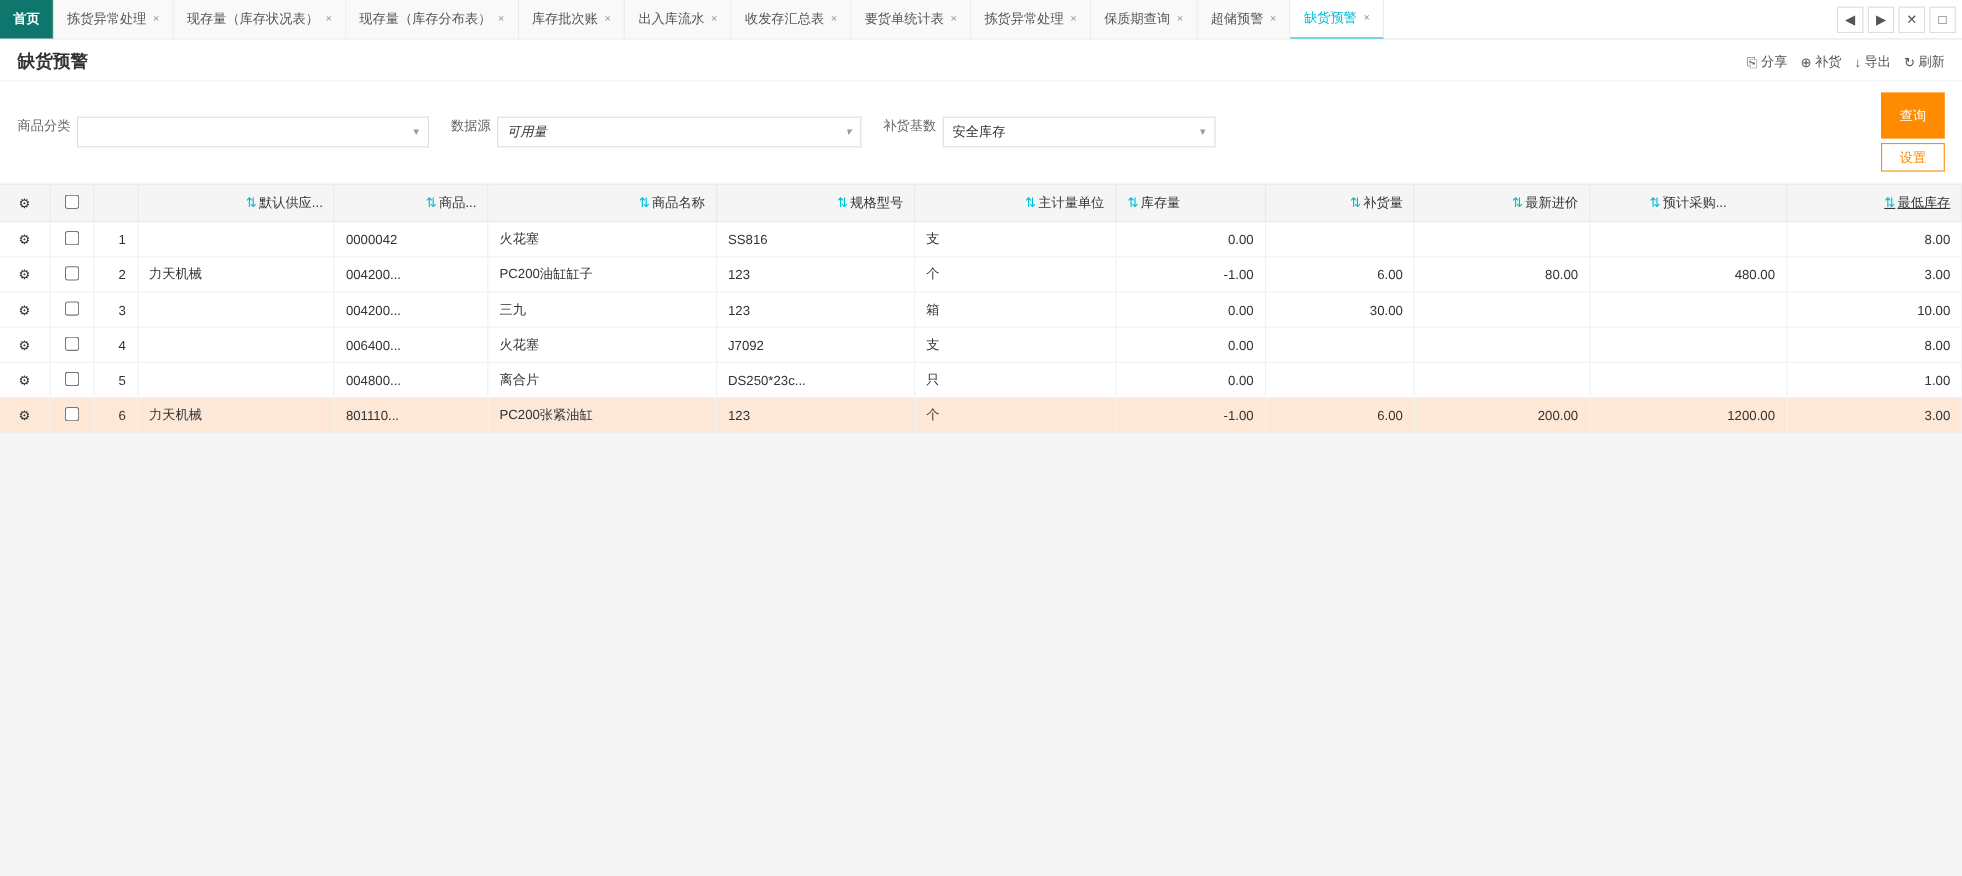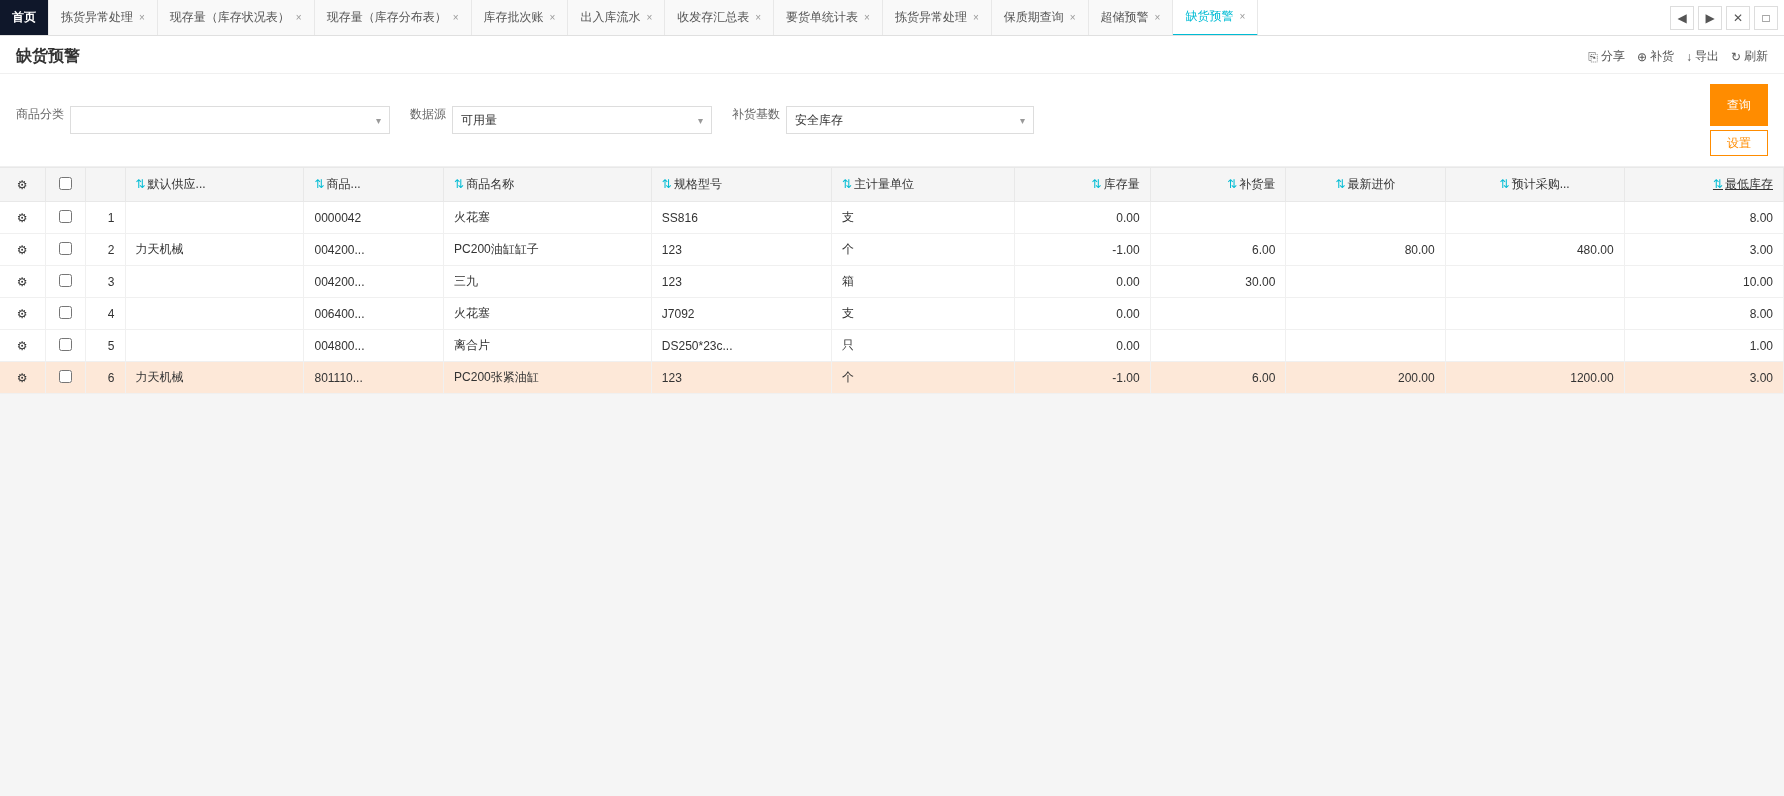--- a/index.html
+++ b/index.html
@@ -26,21 +26,21 @@
       border-right: 1px solid #e8e8e8;
       background: #f9f9f9;
       position: relative;
     }
     .tab-item.active {
       background: #fff;
       color: #00bcd4;
       border-bottom: 2px solid #00bcd4;
     }
     .tab-item.home {
-      background: #0f172a;
+      background: #0f766e;
       color: #fff;
       font-weight: bold;
     }
     .tab-close {
       margin-left: 6px;
       color: #999;
       font-size: 10px;
       cursor: pointer;
     }
     .tab-nav-btns {
@@ -166,21 +166,21 @@
       border-collapse: collapse;
       font-size: 12px;
     }
     thead tr {
       background: #f5f5f5;
       border-top: 1px solid #e8e8e8;
       border-bottom: 1px solid #e8e8e8;
     }
     thead th {
       padding: 8px 10px;
-      text-align: left;
+      text-align: right;
       font-weight: normal;
       color: #333;
       border-right: 1px solid #e8e8e8;
       white-space: nowrap;
     }
     tbody tr {
       border-bottom: 1px solid #f0f0f0;
     }
     tbody tr.highlighted {
       background: #fde8d8;
@@ -294,21 +294,21 @@
   <div class="filter-bar">
     <div class="filter-item">
       <span class="filter-label">商品分类</span>
       <div class="filter-select" style="width:320px;">
         <span></span>
         <span class="filter-select-arrow">▾</span>
       </div>
     </div>
     <div class="filter-item">
       <span class="filter-label">数据源</span>
-      <div class="filter-select" style="width:260px;">
+      <div class="filter-select" style="width:331px;font-style:italic;">
         <span>可用量</span>
         <span class="filter-select-arrow">▾</span>
       </div>
     </div>
     <div class="filter-item">
       <span class="filter-label">补货基数</span>
       <div class="filter-select" style="width:248px;">
         <span>安全库存</span>
         <span class="filter-select-arrow">▾</span>
       </div>
@@ -338,27 +338,27 @@
           </th>
           <th>
             <span style="color:#00bcd4;margin-right:2px;">⇅</span>商品名称
           </th>
           <th>
             <span style="color:#00bcd4;margin-right:2px;">⇅</span>规格型号
           </th>
           <th>
             <span style="color:#00bcd4;margin-right:2px;">⇅</span>主计量单位
           </th>
-          <th style="text-align:right;">
+          <th style="text-align:left;">
             <span style="color:#00bcd4;margin-right:2px;">⇅</span>库存量
           </th>
           <th style="text-align:right;">
             <span style="color:#00bcd4;margin-right:2px;">⇅</span>补货量
           </th>
-          <th style="text-align:center;">
+          <th style="text-align:right;">
             <span style="color:#00bcd4;margin-right:2px;">⇅</span>最新进价
           </th>
           <th style="text-align:center;">
             <span style="color:#00bcd4;margin-right:2px;">⇅</span>预计采购...
           </th>
           <th style="text-align:right;text-decoration:underline;">
             <span style="color:#00bcd4;margin-right:2px;">⇅</span>最低库存
           </th>
         </tr>
       </thead>

